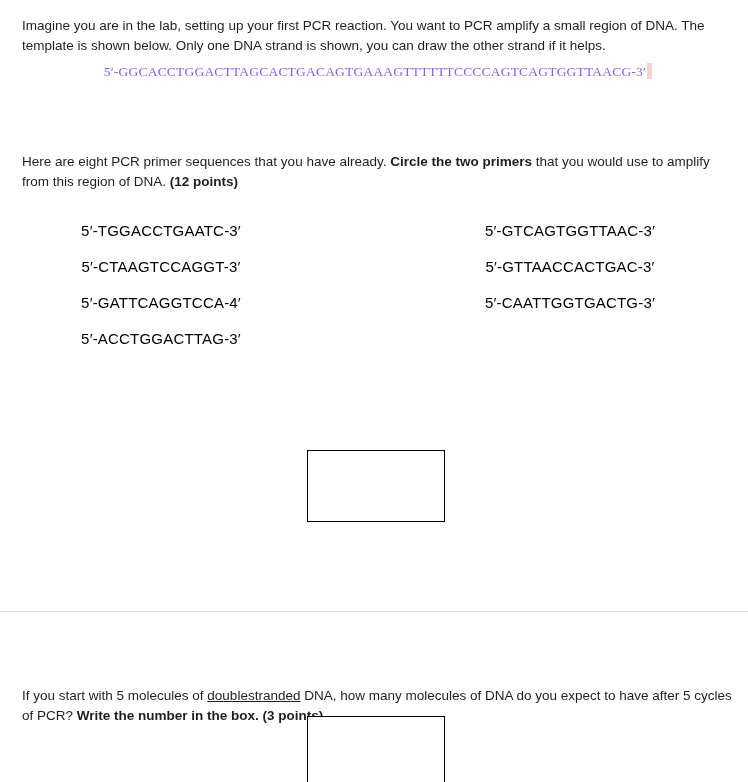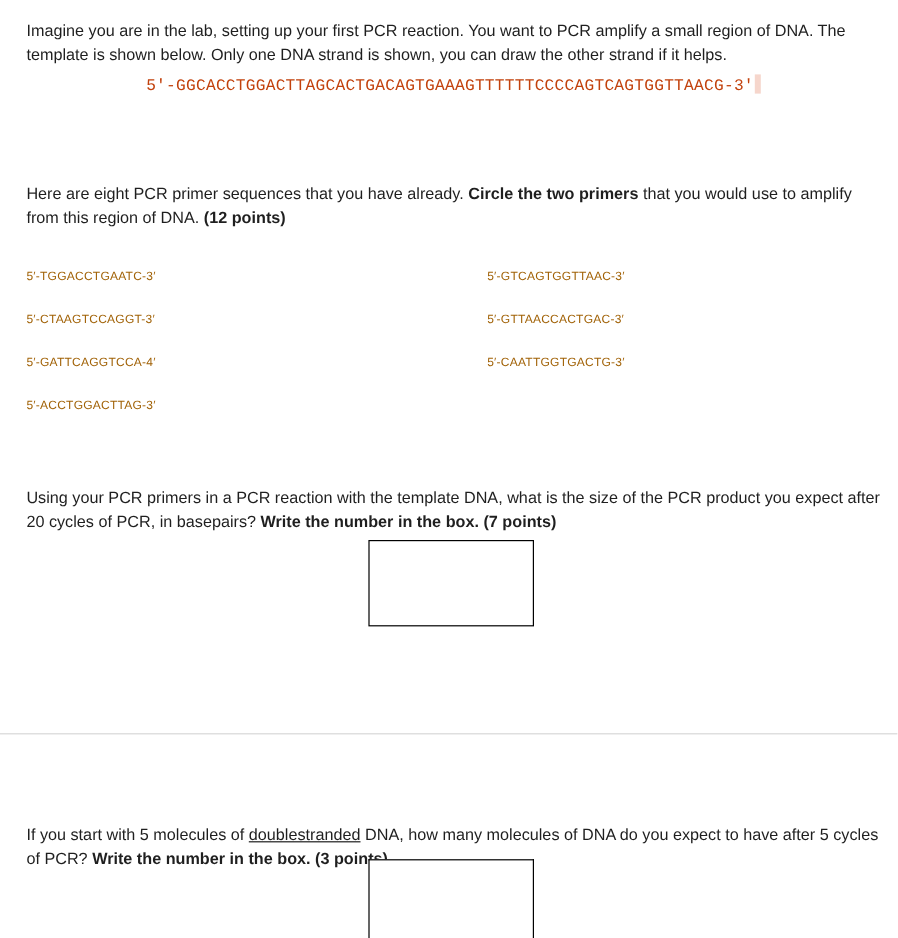--- a/index.html
+++ b/index.html
@@ -37,24 +37,24 @@
   }
   .template-wrap {
     position: absolute;
     left: 22px;
     top: 62px;
     width: 712px;
     text-align: center;
   }
   .template-seq {
     display: inline-block;
-    font-family: Liberation Mono, monospace;
+    font-family: Liberation Serif, serif;
     font-size: 13.5px;
     letter-spacing: 0.2px;
-    color: #c2410c;
+    color: #8b5cf6;
     white-space: nowrap;
   }
   .caret {
     display: inline-block;
     width: 5px;
     height: 16px;
     background: #f6d6cc;
     vertical-align: -3px;
     margin-left: 1px;
   }
@@ -69,23 +69,23 @@
     top: 212px;
     width: 712px;
   }
   .primer-row {
     display: flex;
     height: 36px;
     align-items: center;
   }
   .primer-col {
     width: 50%;
-    text-align: left;
-    font-size: 10px;
-    color: #a16207;
+    text-align: center;
+    font-size: 15px;
+    color: #000000;
     letter-spacing: 0.2px;
   }
   .primer-col.left { padding-right: 78px; box-sizing: border-box; }
   .primer-col.right { padding-left: 28px; box-sizing: border-box; }
   #q3-intro {
     left: 22px;
     top: 391px;
     width: 712px;
   }
   .answer-box {
@@ -149,23 +149,20 @@
     </div>
     <div class="primer-row">
       <div class="primer-col left">5′-GATTCAGGTCCA-4′</div>
       <div class="primer-col right">5′-CAATTGGTGACTG-3′</div>
     </div>
     <div class="primer-row">
       <div class="primer-col left">5′-ACCTGGACTTAG-3′</div>
     </div>
   </div>
 
-  <p class="para" id="q3-intro">
-    <span>Using your PCR primers in a PCR reaction with the template DNA, what is the size of the PCR product you expect after 20 cycles of PCR, in basepairs? </span><b>Write the number in the box. (7 points)</b>
-  </p>
 
   <div class="answer-box" id="answer-box-1"></div>
 
   <div class="divider"></div>
 
   <p class="para" id="q4-intro">
     <span>If you start with 5 molecules of </span><span class="underline">doublestranded</span><span> DNA, how many molecules of DNA do you expect to have after 5 cycles of PCR? </span><b>Write the number in the box. (3 points)</b>
   </p>
 
   <div class="answer-box" id="answer-box-2"></div>

